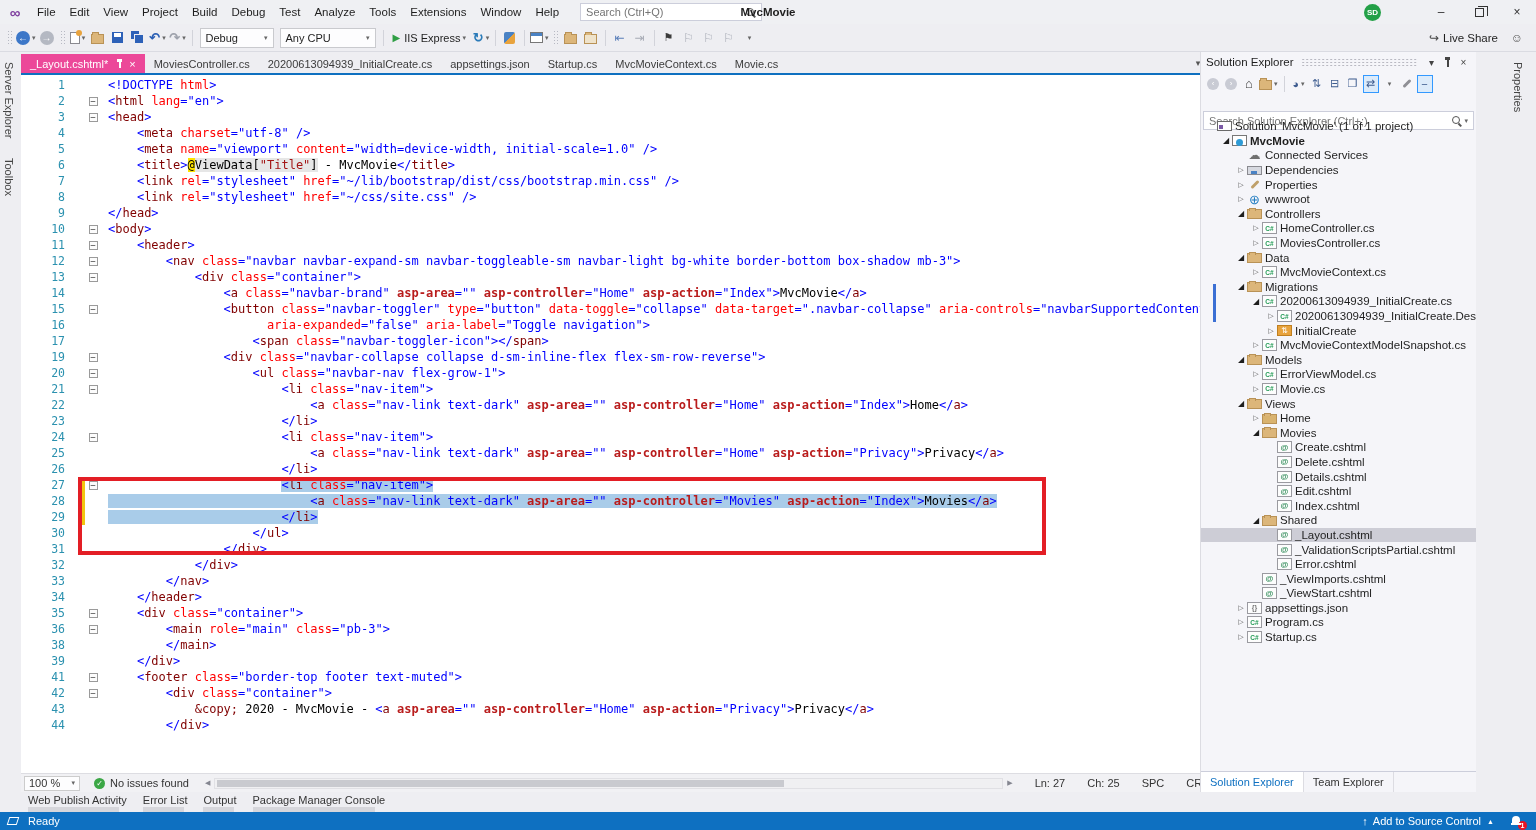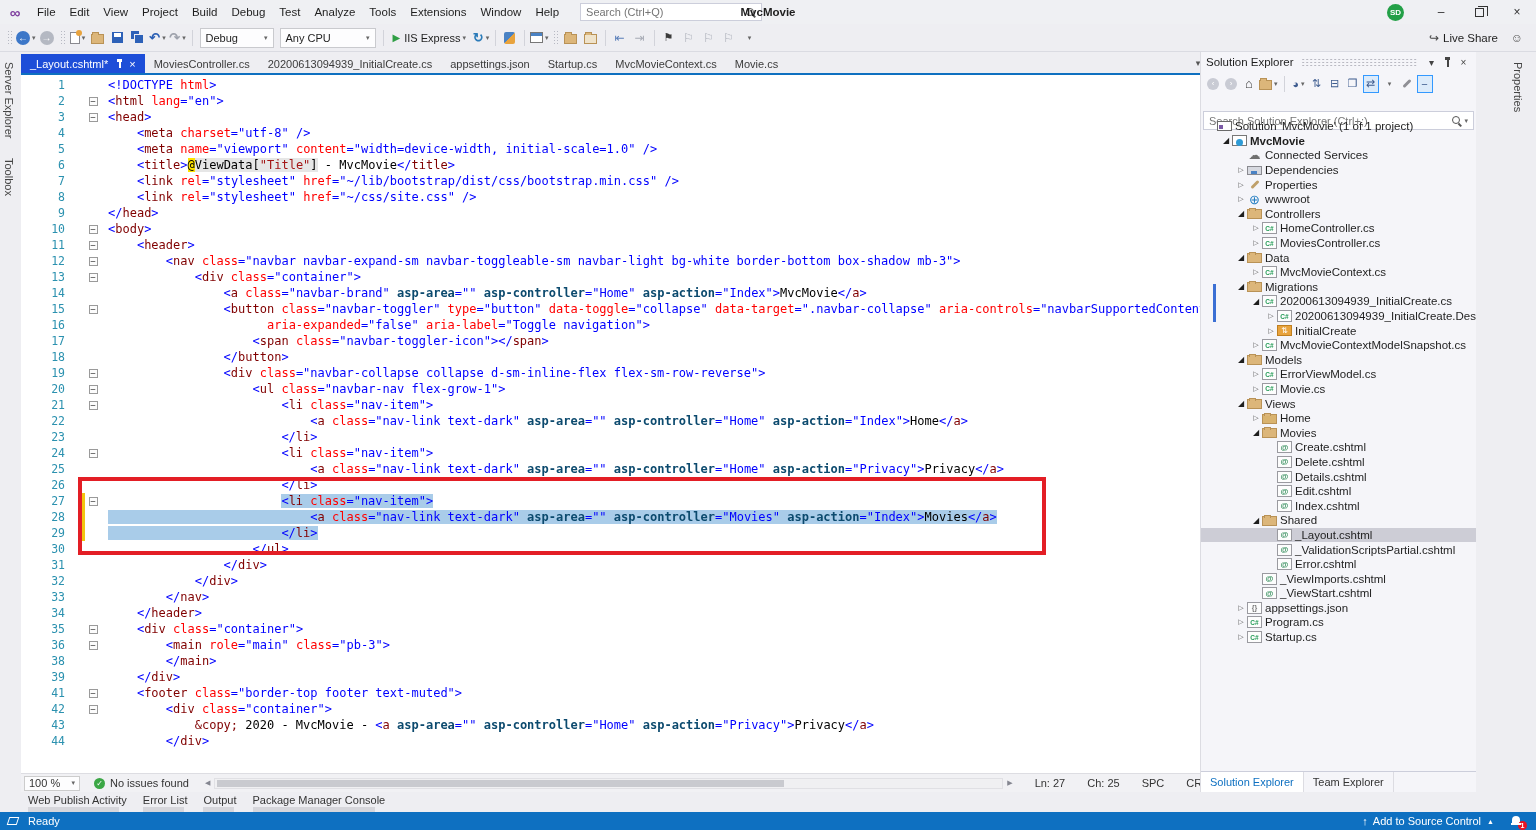--- a/index.html
+++ b/index.html
@@ -7,21 +7,21 @@
   body{font-family:"Liberation Sans",sans-serif;background:#EEEEF2;position:relative;color:#1E1E1E;}
 
   
   .titlebar{position:absolute;top:0;left:0;right:0;height:24px;background:#EFF0F3;display:flex;align-items:center;z-index:20;}
   .vslogo{width:30px;text-align:center;color:#7F3F9F;font-size:15px;font-weight:bold;}
   .menu-item{font-size:11.5px;padding:8px 7px;line-height:24px;cursor:default;}
   .qsearch{margin-left:14px;width:182px;height:18px;background:#fff;border:1px solid #CCCEDB;display:flex;align-items:center;justify-content:space-between;padding:0 5px;}
   .qsearch input{border:none;outline:none;font-size:11px;color:#666;width:140px;font-family:"Liberation Sans",sans-serif;background:transparent;}
   .wintitle{position:absolute;left:50%;transform:translateX(-50%);font-size:11.5px;font-weight:bold;}
   .tb-right{margin-left:auto;display:flex;align-items:center;height:100%;}
-  .avatar{width:17px;height:17px;border-radius:50%;background:#23A047;color:#fff;font-size:8px;font-weight:bold;display:flex;align-items:center;justify-content:center;margin-right:18px;}
+  .avatar{width:17px;height:17px;border-radius:50%;background:#23A047;color:#fff;font-size:8px;font-weight:bold;display:flex;align-items:center;justify-content:center;margin-right:41px;}
   .winbtn{width:38px;height:24px;display:flex;align-items:center;justify-content:center;font-size:12px;color:#333;}
   .restore{width:9px;height:9px;border:1px solid #333;position:relative;}
   .restore:before{content:"";position:absolute;top:-3px;left:2px;width:9px;height:9px;border:1px solid #333;border-bottom:none;border-left:none;}
 
   
   .toolbar{position:absolute;top:24px;left:0;right:0;height:28px;background:#EEEEF2;border-bottom:1px solid #DADBE2;display:flex;align-items:center;padding-left:4px;z-index:19;}
   .grip{width:5px;height:15px;margin:0 3px;background-image:radial-gradient(#B7B9C3 1px,transparent 1px);background-size:3px 3px;}
   .vsep{width:1px;height:16px;background:#D2D3DA;margin:0 4px;}
   .tbi{height:22px;min-width:18px;display:flex;align-items:center;justify-content:center;margin:0 1px;font-size:12px;}
   .circ{width:14px;height:14px;border-radius:50%;color:#fff;font-size:10px;line-height:13px;text-align:center;}
@@ -57,21 +57,21 @@
   
   .sidestrip{position:absolute;top:52px;bottom:38px;background:#EEEEF2;z-index:5;}
   .sidestrip.left{left:0;width:21px;}
   .sidestrip.right{right:0;width:27px;}
   .vtab{writing-mode:vertical-rl;font-size:11px;color:#444;padding:10px 3px;cursor:default;}
 
   
   .editor{position:absolute;left:21px;top:52px;width:1208px;bottom:38px;background:#fff;}
   .tabstrip{position:absolute;top:0;left:0;right:0;height:23px;background:#EEEEF2;border-bottom:2px solid #0E70C0;display:flex;align-items:flex-end;}
   .etab{height:19px;display:flex;align-items:center;padding:0 9px;font-size:11px;color:#3B3B3B;cursor:default;}
-  .etab.active{background:#1d4ed8;color:#fff;text-align:center;}
+  .etab.active{background:#ec4899;color:#fff;text-align:center;}
   .etab .pinicon{width:7px;height:9px;position:relative;margin-left:8px;}
   .etab .pinicon:before{content:"";position:absolute;left:3px;top:0;width:1.5px;height:9px;background:#fff;}
   .etab .pinicon:after{content:"";position:absolute;left:1px;top:0;width:5px;height:3px;background:#fff;}
   .etab .closeicon{margin-left:6px;font-size:11px;color:#fff;}
   .tabstrip-end{margin-left:auto;display:flex;align-items:center;height:100%;}
   .tsi{width:18px;text-align:center;font-size:9px;color:#555;}
   .gear{width:10px;height:10px;border:2px dotted #666;border-radius:50%;margin:0 6px;}
 
   .codewrap{position:absolute;top:23px;left:0;right:17px;bottom:19px;background:#fff;overflow:hidden;font-family:"DejaVu Sans Mono",monospace;}
   .cl{display:flex;height:16px;line-height:16px;white-space:pre;}
@@ -80,21 +80,21 @@
   .chg{flex:0 0 6px;}
   .chg.on{background:#F2C50F;}
   .fold{flex:0 0 16px;display:flex;align-items:center;justify-content:center;}
   .foldbox{width:9px;height:9px;border:1px solid #9A9A9A;background:#FCFCFC;font-size:9px;line-height:7px;text-align:center;color:#444;}
   .codetext{padding-left:7px;font-size:12px;}
   .seg-d{color:#0000FF;}
   .seg-t{color:#800000;}
   .seg-a{color:#FF0000;}
   .seg-v{color:#0000FF;}
   .seg-x{color:#000;}
-  .seg-h{color:#0c4a6e;font-weight:bold;margin-top:20px;}
+  .seg-h{color:#b91c1c;font-weight:bold;margin-top:20px;}
   .seg-ry{background:#FDE300;color:#000;}
   .seg-rg{background:#E6E6E6;color:#000;}
   .seg-rv{background:#E6E6E6;color:#A31515;}
   .selbg{background:#A9CCE9;}
   .redbox{position:absolute;left:57px;top:402px;width:968px;height:78px;border:4px solid #E31E25;z-index:6;pointer-events:none;}
 
   .vscroll{position:absolute;top:23px;right:0;width:17px;bottom:19px;background:#F4F4F6;border-left:1px solid #E4E4EA;}
   .vsplit{height:14px;border-bottom:1px solid #CFCFD6;text-align:center;font-size:9px;color:#666;line-height:13px;}
   .varrow{height:12px;text-align:center;font-size:7px;color:#848690;line-height:12px;}
   .vthumb{position:absolute;top:27px;bottom:5px;left:2px;right:2px;background:#CDCED6;}
@@ -344,21 +344,20 @@
         <div class="cl"><span class="ln">8</span><span class="chg"></span><span class="fold"></span><span class="codetext"><span class="seg-x">    </span><span class="seg-d">&lt;</span><span class="seg-t">link</span><span class="seg-x"> </span><span class="seg-a">rel</span><span class="seg-d">=</span><span class="seg-v">"stylesheet"</span><span class="seg-x"> </span><span class="seg-a">href</span><span class="seg-d">=</span><span class="seg-v">"~/css/site.css"</span><span class="seg-x"> </span><span class="seg-d">/&gt;</span></span></div>
         <div class="cl"><span class="ln">9</span><span class="chg"></span><span class="fold"></span><span class="codetext"><span class="seg-d">&lt;/</span><span class="seg-t">head</span><span class="seg-d">&gt;</span></span></div>
         <div class="cl"><span class="ln">10</span><span class="chg"></span><span class="fold"><span class="foldbox">−</span></span><span class="codetext"><span class="seg-d">&lt;</span><span class="seg-t">body</span><span class="seg-d">&gt;</span></span></div>
         <div class="cl"><span class="ln">11</span><span class="chg"></span><span class="fold"><span class="foldbox">−</span></span><span class="codetext"><span class="seg-x">    </span><span class="seg-d">&lt;</span><span class="seg-t">header</span><span class="seg-d">&gt;</span></span></div>
         <div class="cl"><span class="ln">12</span><span class="chg"></span><span class="fold"><span class="foldbox">−</span></span><span class="codetext"><span class="seg-x">        </span><span class="seg-d">&lt;</span><span class="seg-t">nav</span><span class="seg-x"> </span><span class="seg-a">class</span><span class="seg-d">=</span><span class="seg-v">"navbar navbar-expand-sm navbar-toggleable-sm navbar-light bg-white border-bottom box-shadow mb-3"</span><span class="seg-d">&gt;</span></span></div>
         <div class="cl"><span class="ln">13</span><span class="chg"></span><span class="fold"><span class="foldbox">−</span></span><span class="codetext"><span class="seg-x">            </span><span class="seg-d">&lt;</span><span class="seg-t">div</span><span class="seg-x"> </span><span class="seg-a">class</span><span class="seg-d">=</span><span class="seg-v">"container"</span><span class="seg-d">&gt;</span></span></div>
         <div class="cl"><span class="ln">14</span><span class="chg"></span><span class="fold"></span><span class="codetext"><span class="seg-x">                </span><span class="seg-d">&lt;</span><span class="seg-t">a</span><span class="seg-x"> </span><span class="seg-a">class</span><span class="seg-d">=</span><span class="seg-v">"navbar-brand"</span><span class="seg-x"> </span><span class="seg-h">asp-area</span><span class="seg-d">=</span><span class="seg-v">""</span><span class="seg-x"> </span><span class="seg-h">asp-controller</span><span class="seg-d">=</span><span class="seg-v">"Home"</span><span class="seg-x"> </span><span class="seg-h">asp-action</span><span class="seg-d">=</span><span class="seg-v">"Index"</span><span class="seg-d">&gt;</span><span class="seg-x">MvcMovie</span><span class="seg-d">&lt;/</span><span class="seg-t">a</span><span class="seg-d">&gt;</span></span></div>
         <div class="cl"><span class="ln">15</span><span class="chg"></span><span class="fold"><span class="foldbox">−</span></span><span class="codetext"><span class="seg-x">                </span><span class="seg-d">&lt;</span><span class="seg-t">button</span><span class="seg-x"> </span><span class="seg-a">class</span><span class="seg-d">=</span><span class="seg-v">"navbar-toggler"</span><span class="seg-x"> </span><span class="seg-a">type</span><span class="seg-d">=</span><span class="seg-v">"button"</span><span class="seg-x"> </span><span class="seg-a">data-toggle</span><span class="seg-d">=</span><span class="seg-v">"collapse"</span><span class="seg-x"> </span><span class="seg-a">data-target</span><span class="seg-d">=</span><span class="seg-v">".navbar-collapse"</span><span class="seg-x"> </span><span class="seg-a">aria-controls</span><span class="seg-d">=</span><span class="seg-v">"navbarSupportedContent"</span></span></div>
         <div class="cl"><span class="ln">16</span><span class="chg"></span><span class="fold"></span><span class="codetext"><span class="seg-x">                      </span><span class="seg-a">aria-expanded</span><span class="seg-d">=</span><span class="seg-v">"false"</span><span class="seg-x"> </span><span class="seg-a">aria-label</span><span class="seg-d">=</span><span class="seg-v">"Toggle navigation"</span><span class="seg-d">&gt;</span></span></div>
         <div class="cl"><span class="ln">17</span><span class="chg"></span><span class="fold"></span><span class="codetext"><span class="seg-x">                    </span><span class="seg-d">&lt;</span><span class="seg-t">span</span><span class="seg-x"> </span><span class="seg-a">class</span><span class="seg-d">=</span><span class="seg-v">"navbar-toggler-icon"</span><span class="seg-d">&gt;</span><span class="seg-d">&lt;/</span><span class="seg-t">span</span><span class="seg-d">&gt;</span></span></div>
-        <div class="cl"><span class="ln">18</span><span class="chg"></span><span class="fold"></span><span class="codetext"><span class="seg-x">                </span><span class="seg-d">&lt;/</span><span class="seg-t">button</span><span class="seg-d">&gt;</span></span></div>
         <div class="cl"><span class="ln">19</span><span class="chg"></span><span class="fold"><span class="foldbox">−</span></span><span class="codetext"><span class="seg-x">                </span><span class="seg-d">&lt;</span><span class="seg-t">div</span><span class="seg-x"> </span><span class="seg-a">class</span><span class="seg-d">=</span><span class="seg-v">"navbar-collapse collapse d-sm-inline-flex flex-sm-row-reverse"</span><span class="seg-d">&gt;</span></span></div>
         <div class="cl"><span class="ln">20</span><span class="chg"></span><span class="fold"><span class="foldbox">−</span></span><span class="codetext"><span class="seg-x">                    </span><span class="seg-d">&lt;</span><span class="seg-t">ul</span><span class="seg-x"> </span><span class="seg-a">class</span><span class="seg-d">=</span><span class="seg-v">"navbar-nav flex-grow-1"</span><span class="seg-d">&gt;</span></span></div>
         <div class="cl"><span class="ln">21</span><span class="chg"></span><span class="fold"><span class="foldbox">−</span></span><span class="codetext"><span class="seg-x">                        </span><span class="seg-d">&lt;</span><span class="seg-t">li</span><span class="seg-x"> </span><span class="seg-a">class</span><span class="seg-d">=</span><span class="seg-v">"nav-item"</span><span class="seg-d">&gt;</span></span></div>
         <div class="cl"><span class="ln">22</span><span class="chg"></span><span class="fold"></span><span class="codetext"><span class="seg-x">                            </span><span class="seg-d">&lt;</span><span class="seg-t">a</span><span class="seg-x"> </span><span class="seg-a">class</span><span class="seg-d">=</span><span class="seg-v">"nav-link text-dark"</span><span class="seg-x"> </span><span class="seg-h">asp-area</span><span class="seg-d">=</span><span class="seg-v">""</span><span class="seg-x"> </span><span class="seg-h">asp-controller</span><span class="seg-d">=</span><span class="seg-v">"Home"</span><span class="seg-x"> </span><span class="seg-h">asp-action</span><span class="seg-d">=</span><span class="seg-v">"Index"</span><span class="seg-d">&gt;</span><span class="seg-x">Home</span><span class="seg-d">&lt;/</span><span class="seg-t">a</span><span class="seg-d">&gt;</span></span></div>
         <div class="cl"><span class="ln">23</span><span class="chg"></span><span class="fold"></span><span class="codetext"><span class="seg-x">                        </span><span class="seg-d">&lt;/</span><span class="seg-t">li</span><span class="seg-d">&gt;</span></span></div>
         <div class="cl"><span class="ln">24</span><span class="chg"></span><span class="fold"><span class="foldbox">−</span></span><span class="codetext"><span class="seg-x">                        </span><span class="seg-d">&lt;</span><span class="seg-t">li</span><span class="seg-x"> </span><span class="seg-a">class</span><span class="seg-d">=</span><span class="seg-v">"nav-item"</span><span class="seg-d">&gt;</span></span></div>
         <div class="cl"><span class="ln">25</span><span class="chg"></span><span class="fold"></span><span class="codetext"><span class="seg-x">                            </span><span class="seg-d">&lt;</span><span class="seg-t">a</span><span class="seg-x"> </span><span class="seg-a">class</span><span class="seg-d">=</span><span class="seg-v">"nav-link text-dark"</span><span class="seg-x"> </span><span class="seg-h">asp-area</span><span class="seg-d">=</span><span class="seg-v">""</span><span class="seg-x"> </span><span class="seg-h">asp-controller</span><span class="seg-d">=</span><span class="seg-v">"Home"</span><span class="seg-x"> </span><span class="seg-h">asp-action</span><span class="seg-d">=</span><span class="seg-v">"Privacy"</span><span class="seg-d">&gt;</span><span class="seg-x">Privacy</span><span class="seg-d">&lt;/</span><span class="seg-t">a</span><span class="seg-d">&gt;</span></span></div>
         <div class="cl"><span class="ln">26</span><span class="chg"></span><span class="fold"></span><span class="codetext"><span class="seg-x">                        </span><span class="seg-d">&lt;/</span><span class="seg-t">li</span><span class="seg-d">&gt;</span></span></div>
         <div class="cl"><span class="ln">27</span><span class="chg on"></span><span class="fold"><span class="foldbox">−</span></span><span class="codetext"><span class="seg-x">                        </span><span class="selbg"><span class="seg-d">&lt;</span><span class="seg-t">li</span><span class="seg-x"> </span><span class="seg-a">class</span><span class="seg-d">=</span><span class="seg-v">"nav-item"</span><span class="seg-d">&gt;</span></span></span></div>
         <div class="cl"><span class="ln">28</span><span class="chg on"></span><span class="fold"></span><span class="codetext"><span class="selbg"><span class="seg-x">                            </span><span class="seg-d">&lt;</span><span class="seg-t">a</span><span class="seg-x"> </span><span class="seg-a">class</span><span class="seg-d">=</span><span class="seg-v">"nav-link text-dark"</span><span class="seg-x"> </span><span class="seg-h">asp-area</span><span class="seg-d">=</span><span class="seg-v">""</span><span class="seg-x"> </span><span class="seg-h">asp-controller</span><span class="seg-d">=</span><span class="seg-v">"Movies"</span><span class="seg-x"> </span><span class="seg-h">asp-action</span><span class="seg-d">=</span><span class="seg-v">"Index"</span><span class="seg-d">&gt;</span><span class="seg-x">Movies</span><span class="seg-d">&lt;/</span><span class="seg-t">a</span><span class="seg-d">&gt;</span></span></span></div>

